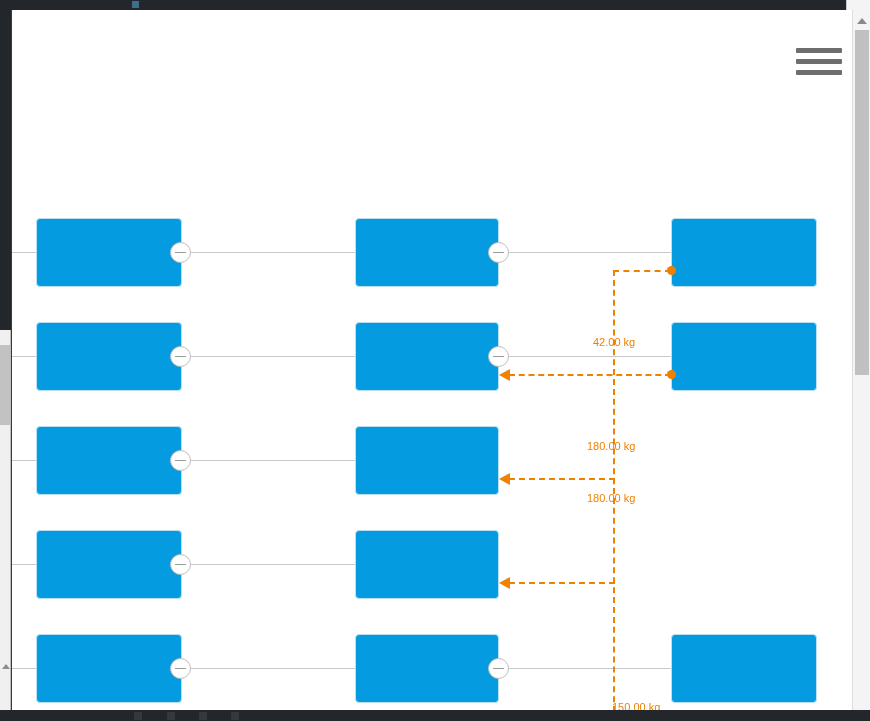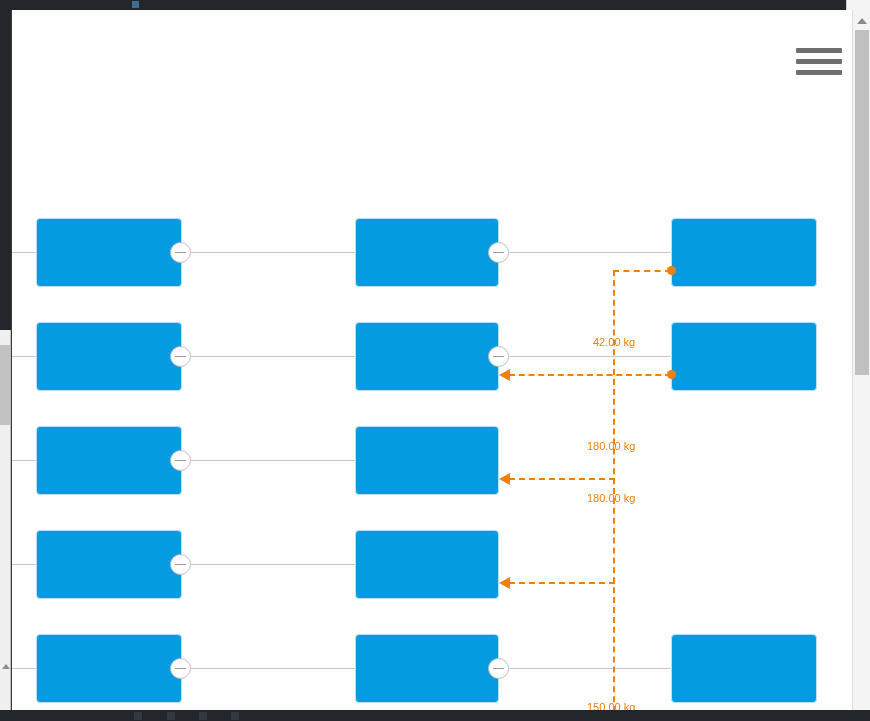--- a/index.html
+++ b/index.html
@@ -292,21 +292,21 @@
 
       <div class="flow-h" style="left:497px; top:468px; width:106px;"></div>
       <div class="flow-arrow-left" style="left:487px; top:463px;"></div>
 
       <div class="flow-h" style="left:497px; top:572px; width:106px;"></div>
       <div class="flow-arrow-left" style="left:487px; top:567px;"></div>
 
       <div class="flow-label" style="left:581px; top:326px;">42.00 kg</div>
       <div class="flow-label" style="left:575px; top:430px;">180.00 kg</div>
       <div class="flow-label" style="left:575px; top:482px;">180.00 kg</div>
-      <div class="flow-label" style="left:575px; top:691px;text-align:center;">150.00 kg</div>
+      <div class="flow-label" style="left:600px; top:691px;text-align:center;">150.00 kg</div>
 
     </div>
 
     <div class="app-scrollbar">
       <div class="app-scroll-arrow-up"></div>
       <div class="app-scroll-thumb"></div>
     </div>
 
   </div>
 

